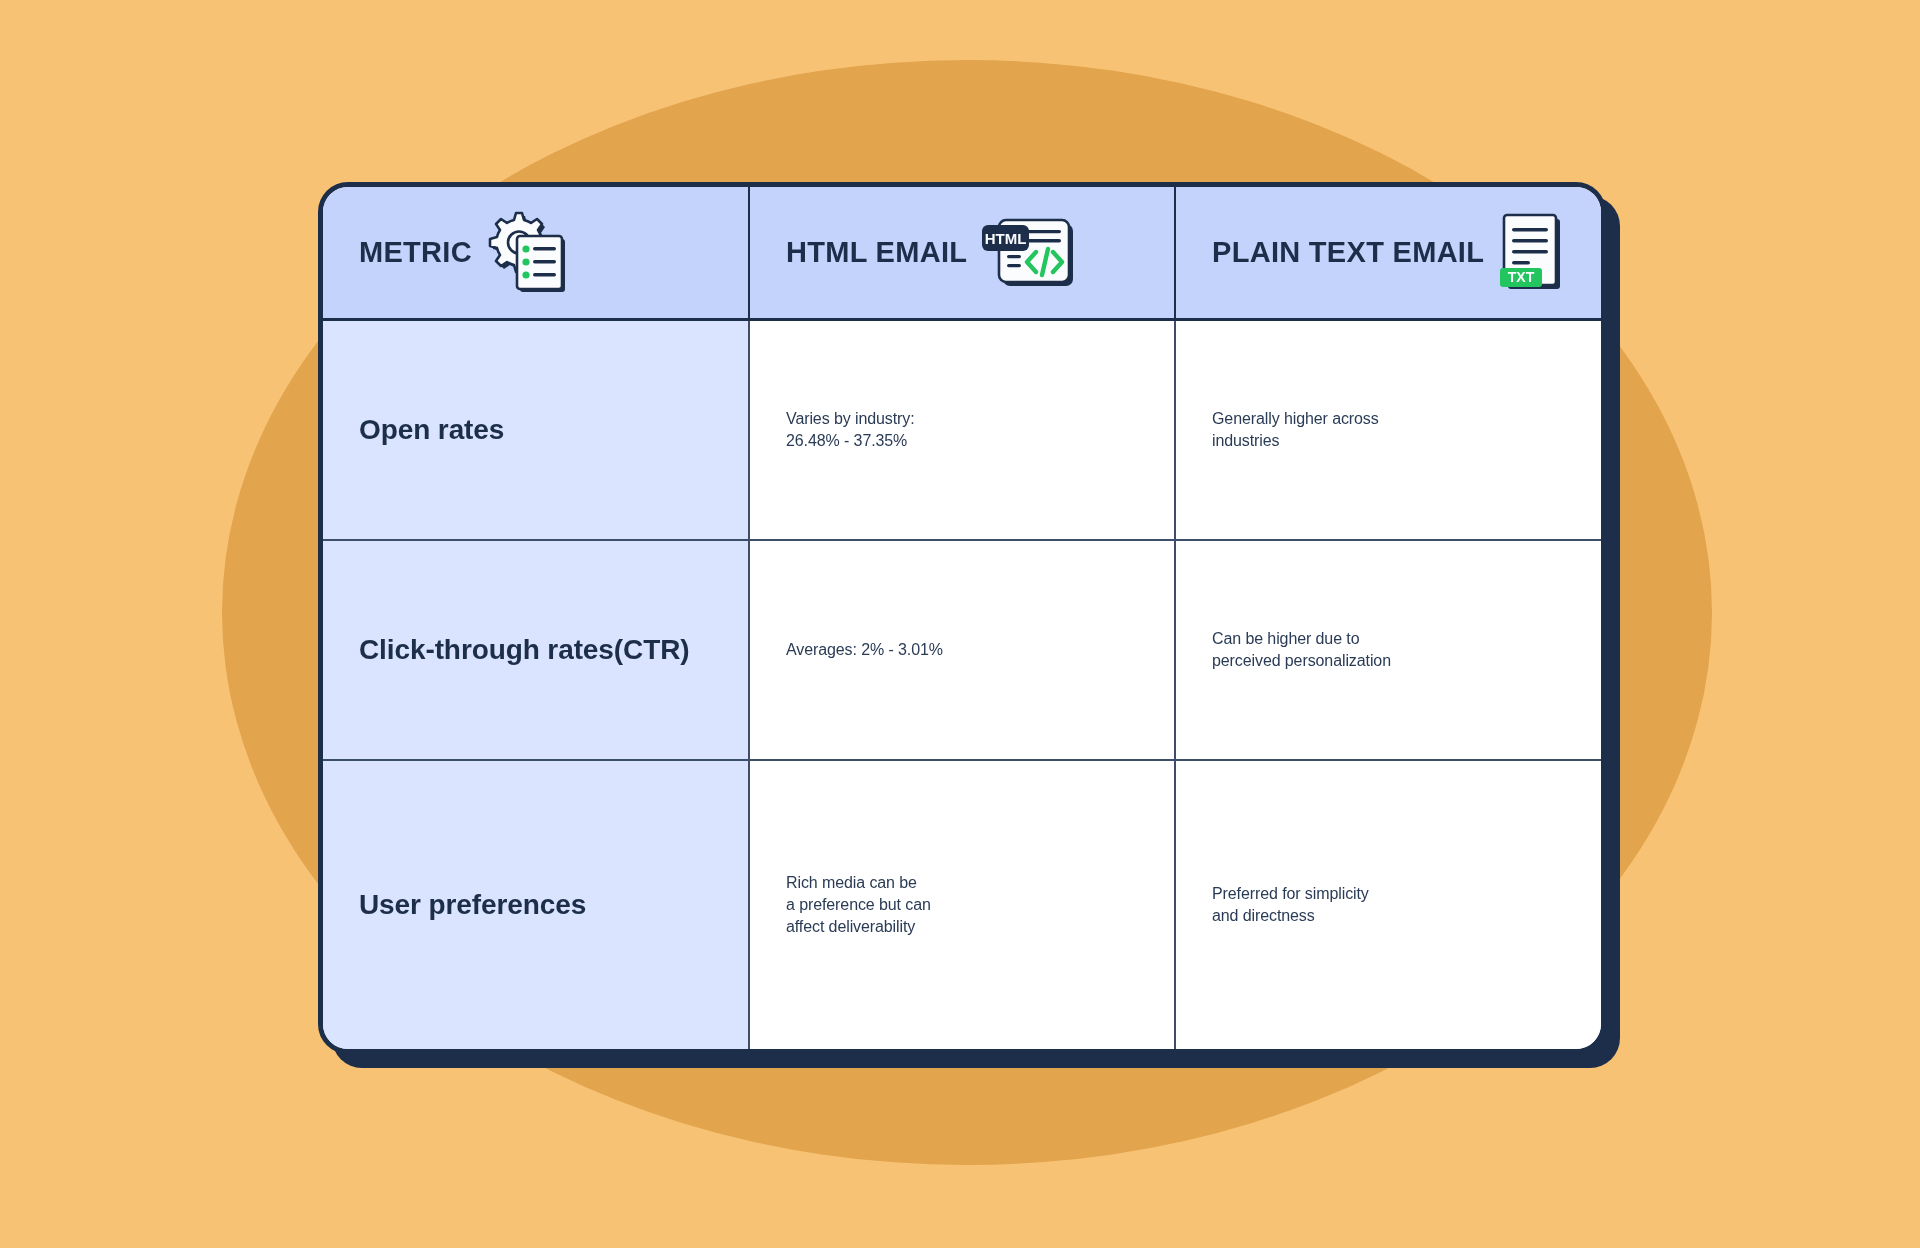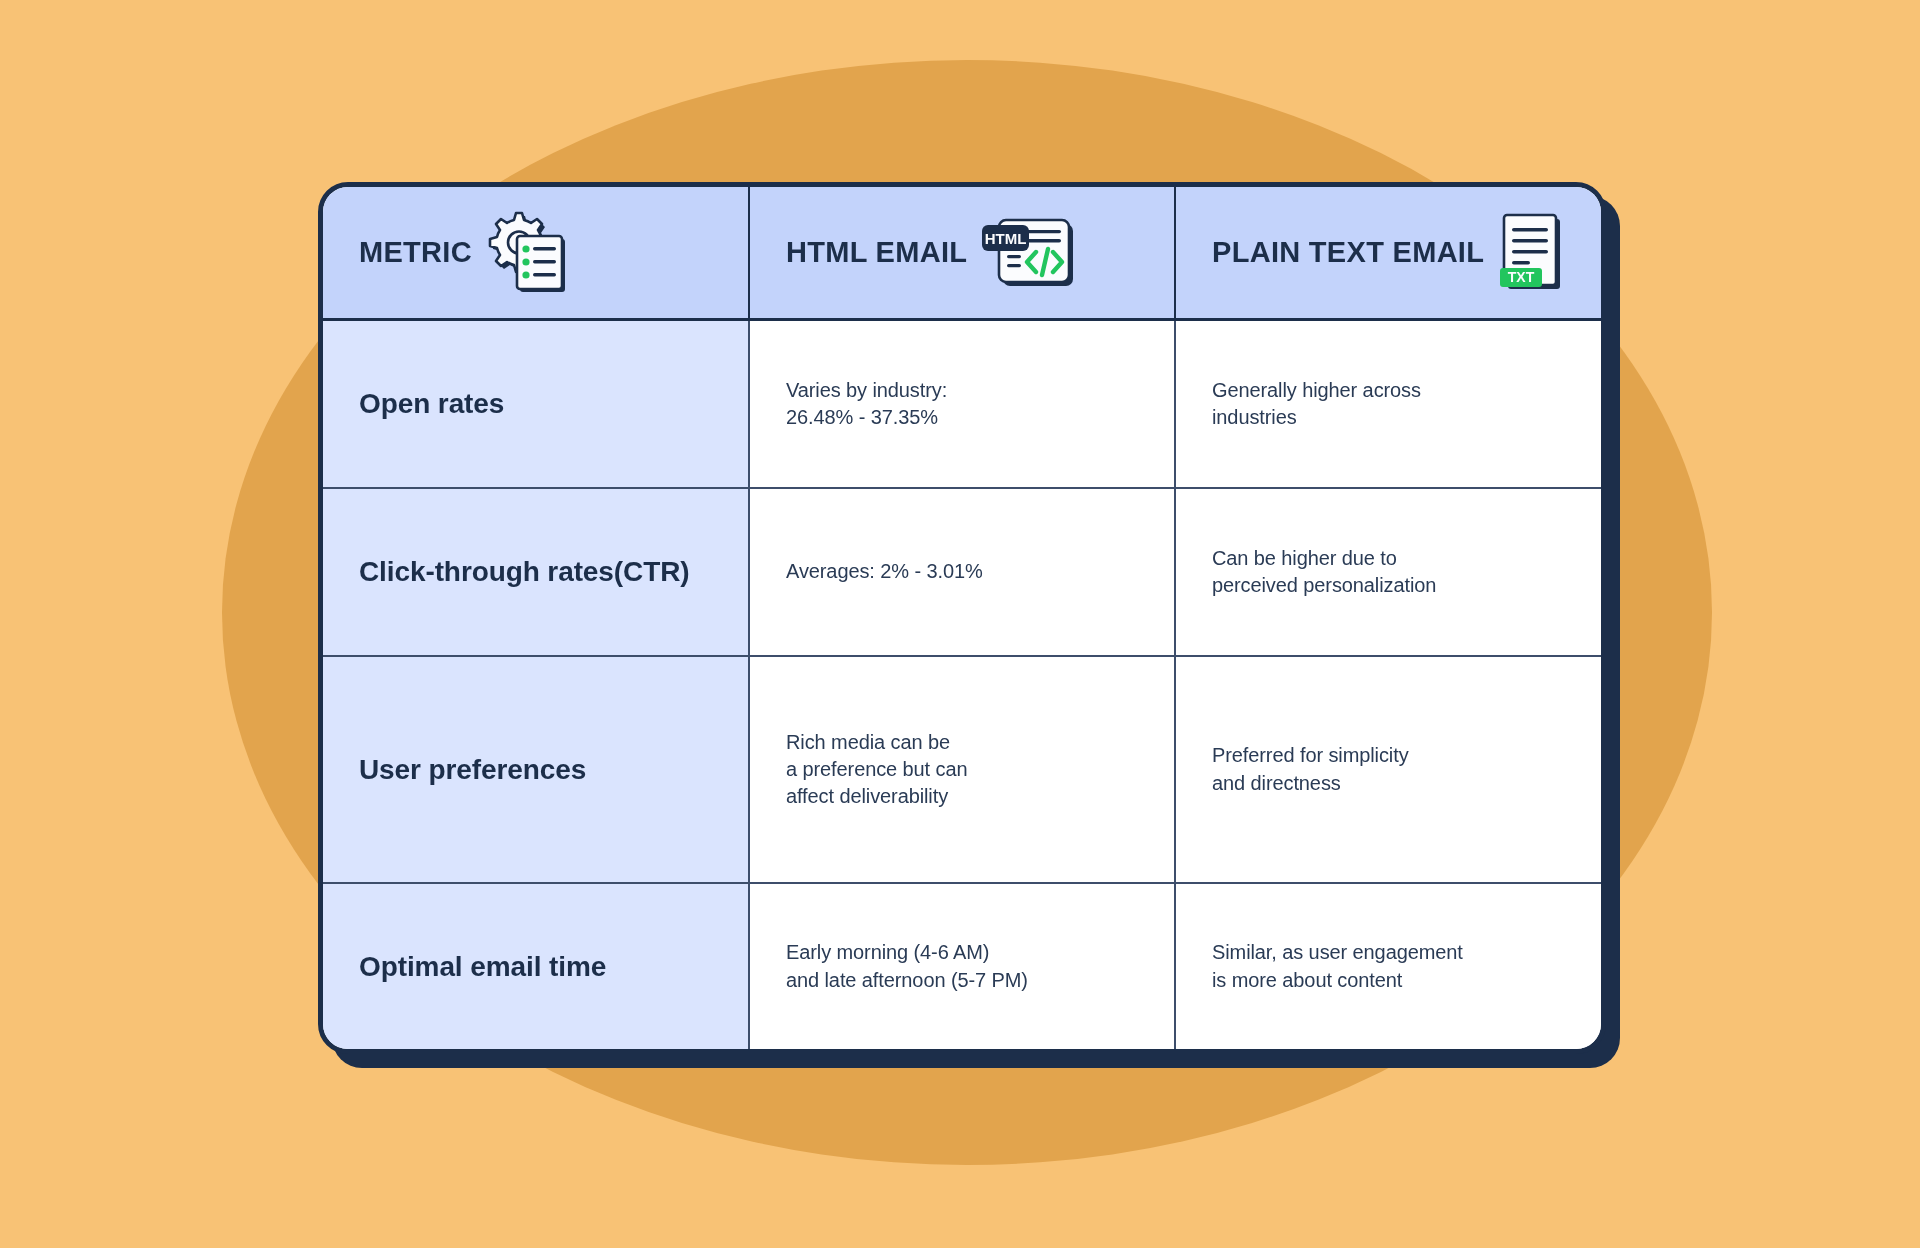--- a/index.html
+++ b/index.html
@@ -105,21 +105,21 @@
     background: #DAE4FE;
     padding: 10px 20px 10px 36px;
     font-size: 28px;
     font-weight: bold;
     color: #1C2E4A;
     letter-spacing: -0.1px;
   }
   td.value-cell {
     background: #ffffff;
     padding: 10px 24px 10px 36px;
-    font-size: 20px;
+    font-size: 16px;
     color: #2A3B55;
     line-height: 1.36;
     letter-spacing: -0.1px;
     border-radius: 14px;
   }
   .value-cell .ln { display: block; white-space: nowrap; }
 
   
   .icon-box { position: relative; flex: 0 0 auto; text-decoration: underline; }
 
@@ -239,27 +239,16 @@
             <td class="value-cell">
               <span class="ln">Rich media can be</span>
               <span class="ln">a preference but can</span>
               <span class="ln">affect deliverability</span>
             </td>
             <td class="value-cell">
               <span class="ln">Preferred for simplicity</span>
               <span class="ln">and directness</span>
             </td>
           </tr>
-          <tr>
-            <td class="metric-cell">Optimal email time</td>
-            <td class="value-cell">
-              <span class="ln">Early morning (4-6 AM)</span>
-              <span class="ln">and late afternoon (5-7 PM)</span>
-            </td>
-            <td class="value-cell">
-              <span class="ln">Similar, as user engagement</span>
-              <span class="ln">is more about content</span>
-            </td>
-          </tr>
         </tbody>
     </table>
   </div>
 </div>
 
 </body></html>

